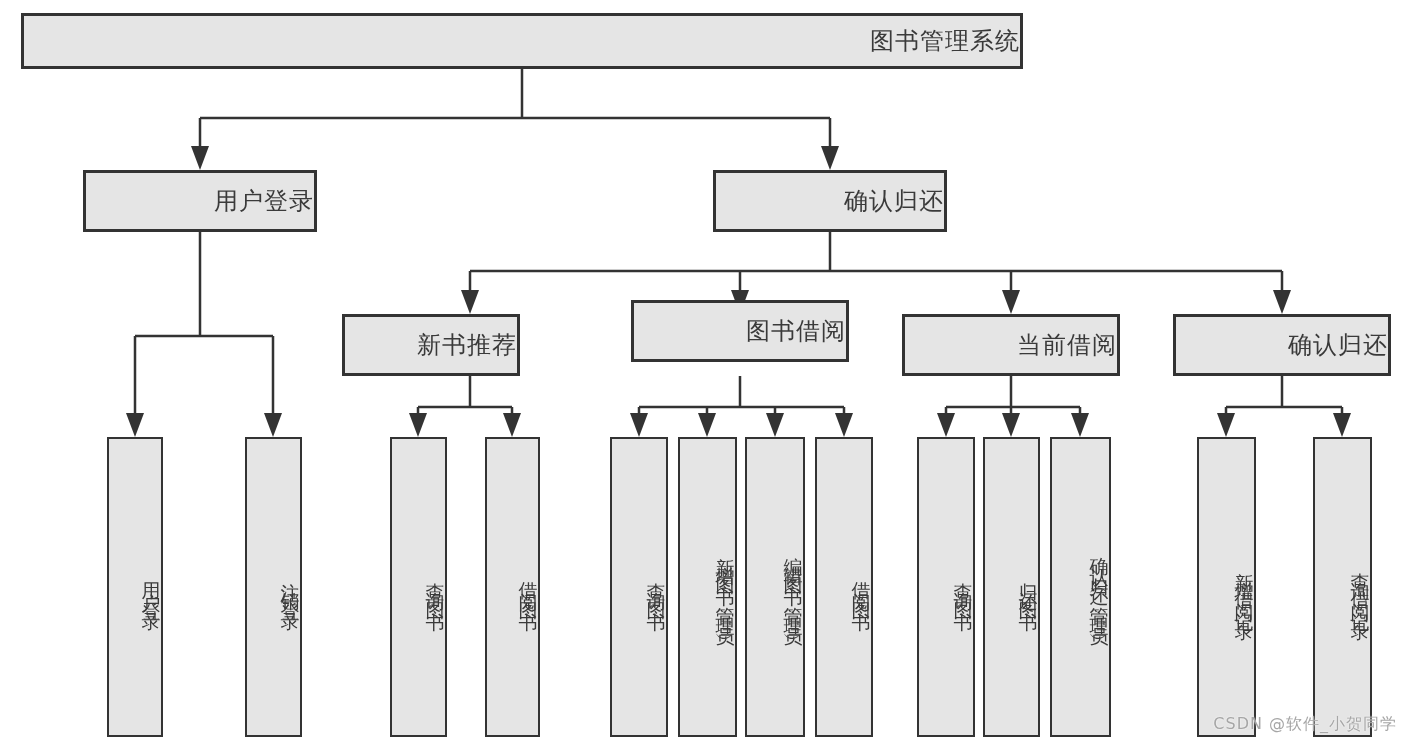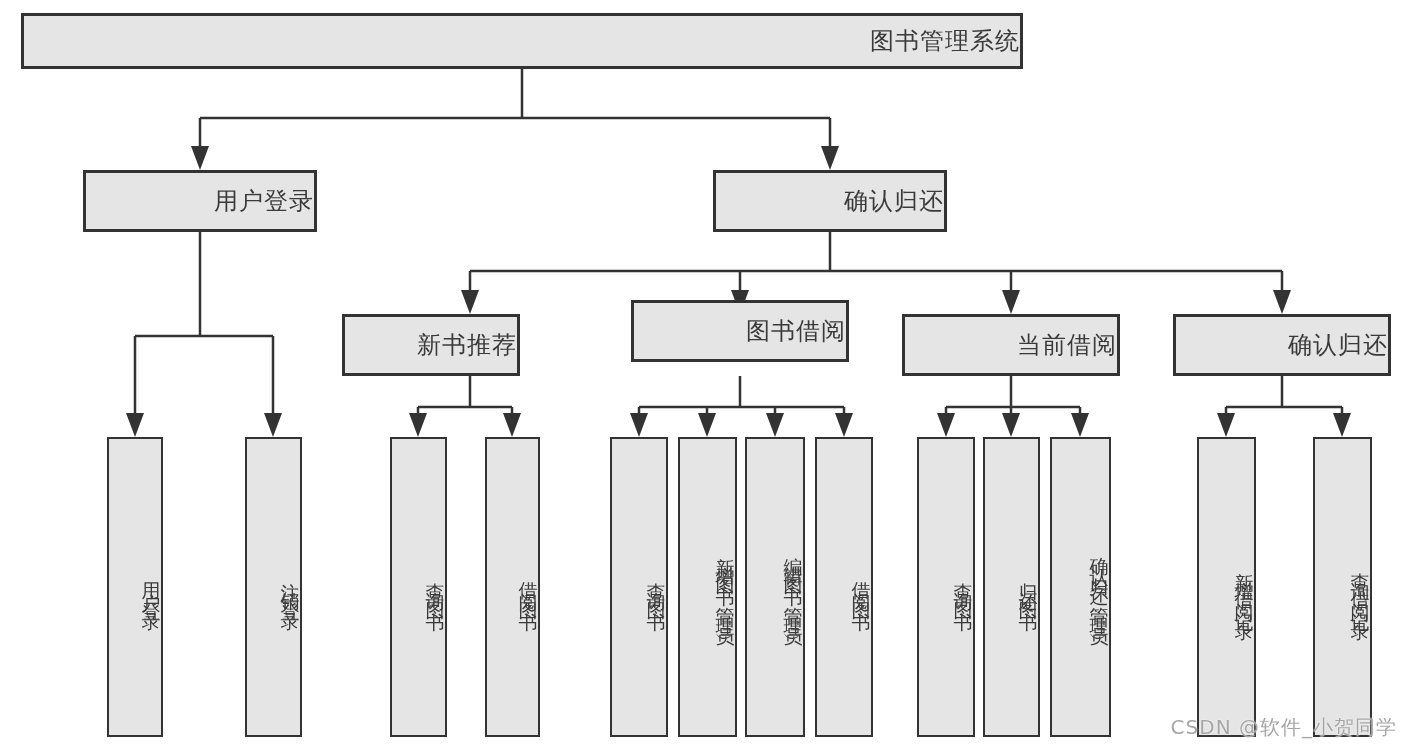--- a/index.html
+++ b/index.html
@@ -34,21 +34,21 @@
     writing-mode:vertical-rl;
     text-orientation:mixed;
     font-size:19px;
     letter-spacing:10px;
     line-height:1;
     white-space:nowrap;
   }
   .watermark{
     position:absolute;
     right:8px;top:714px;
-    font-size:20px;
+    font-size:16px;
     color:var(--c-watermark);
     text-shadow:0 0 2px #ffffff;
     letter-spacing:1px;
     white-space:nowrap;
     z-index:5;
   }
 </style>
 </head>
 <body>
 

